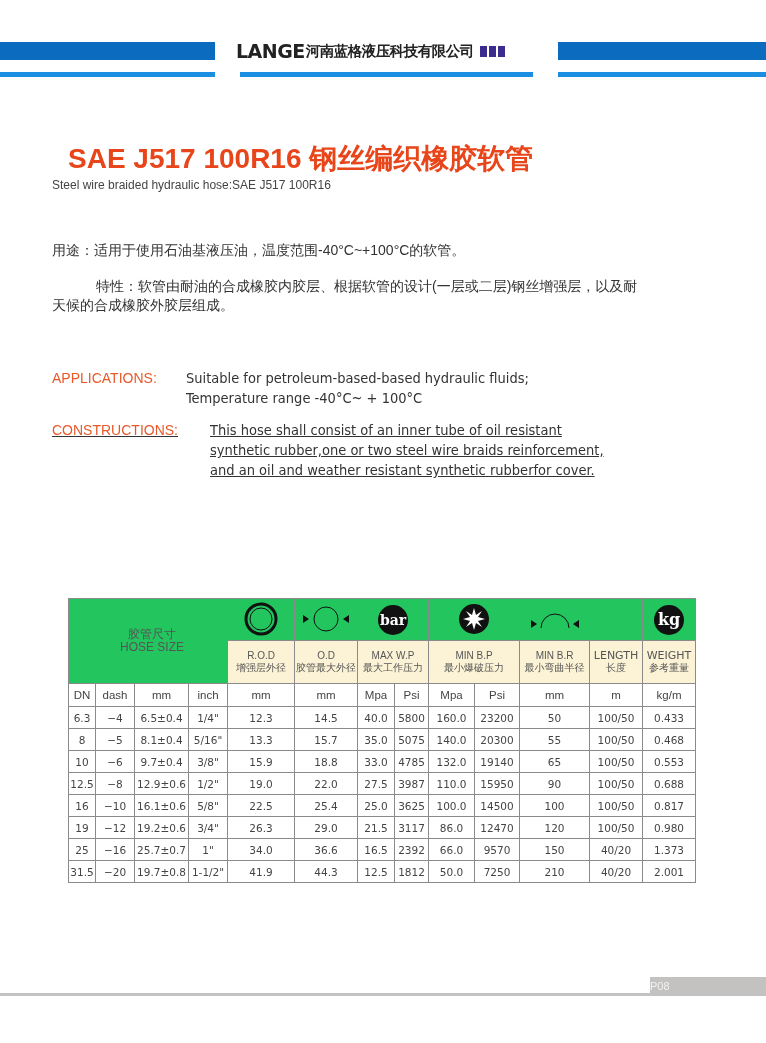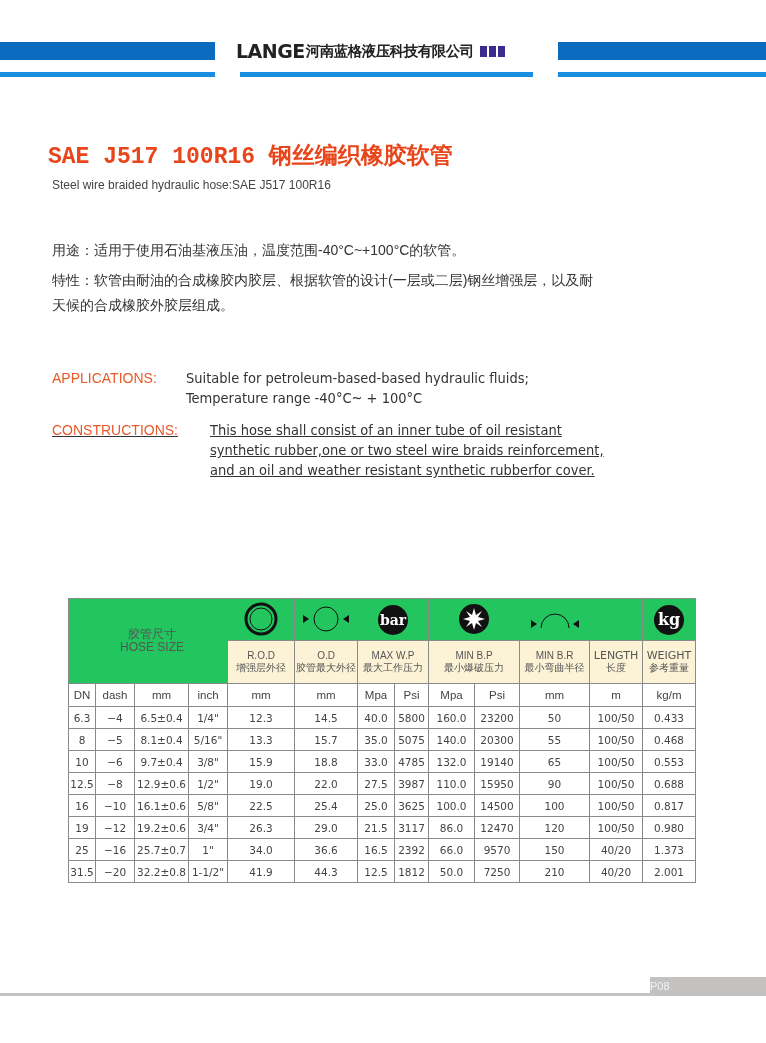--- a/index.html
+++ b/index.html
@@ -16,21 +16,21 @@
   .brand {
     left: 236px; top: 38px; height: 26px; display: flex; align-items: center;
     font-weight: bold; color: #222; white-space: nowrap;
   }
   .brand .latin { font-size: 19px; letter-spacing: -0.5px; font-family: "DejaVu Sans", sans-serif; }
   .brand .cn { font-size: 14.5px; letter-spacing: -0.5px; margin-left: 1px; }
   .brand .blocks { display: flex; gap: 2px; margin-left: 6px; }
   .brand .blocks span { width: 7px; height: 11px; background: #3d2c8f; display: inline-block; }
 
   .title {
-    left: 48px; top: 140px; font-size: 23px; font-weight: bold; color: #e8461a; white-space: nowrap; font-family: Liberation Mono, monospace;
+    left: 68px; top: 140px; font-size: 28px; font-weight: bold; color: #e8461a; white-space: nowrap;
   }
   .subtitle { left: 52px; top: 178px; font-size: 12px; color: #444; white-space: nowrap; }
 
   .cn-para { left: 52px; font-size: 14px; color: #333; white-space: nowrap; }
 
   .label-or { color: #e8592a; font-size: 14px; }
   .en-block { font-size: 14.5px; color: #333; line-height: 20px; white-space: nowrap; font-family: "DejaVu Sans", sans-serif; font-stretch: condensed; }
   .en-block .lbl { font-family: "Liberation Sans", sans-serif; }
 
   
@@ -75,21 +75,21 @@
       <span></span>
       <span></span>
       <span></span>
     </span>
 </div>
 
 <div class="abs title">SAE J517 100R16 钢丝编织橡胶软管</div>
 <div class="abs subtitle">Steel wire braided hydraulic hose:SAE J517 100R16</div>
 
 <div class="abs cn-para" style="top:242px;">用途：适用于使用石油基液压油，温度范围-40°C~+100°C的软管。</div>
-<div class="abs cn-para" style="top:272px;">特性：软管由耐油的合成橡胶内胶层、根据软管的设计(一层或二层)钢丝增强层，以及耐</div>
+<div class="abs cn-para" style="top:278px;margin-left:44px;">特性：软管由耐油的合成橡胶内胶层、根据软管的设计(一层或二层)钢丝增强层，以及耐</div>
 <div class="abs cn-para" style="top:297px;">天候的合成橡胶外胶层组成。</div>
 
 <div class="abs en-block" style="left:52px;top:368px;">
   <div style="display:flex;">
     <span class="lbl label-or" style="width:134px;">APPLICATIONS:</span>
     <div>
       <div>Suitable for petroleum-based-based hydraulic fluids;</div>
       <div>Temperature range -40°C~ + 100°C</div>
     </div>
   </div>
@@ -309,21 +309,21 @@
         <td>2392</td>
         <td>66.0</td>
         <td>9570</td>
         <td>150</td>
         <td>40/20</td>
         <td>1.373</td>
       </tr>
       <tr class="data-row">
         <td>31.5</td>
         <td>−20</td>
-        <td>32.2±0.8</td>
+        <td>19.7±0.8</td>
         <td>1-1/2"</td>
         <td>41.9</td>
         <td>44.3</td>
         <td>12.5</td>
         <td>1812</td>
         <td>50.0</td>
         <td>7250</td>
         <td>210</td>
         <td>40/20</td>
         <td>2.001</td>

